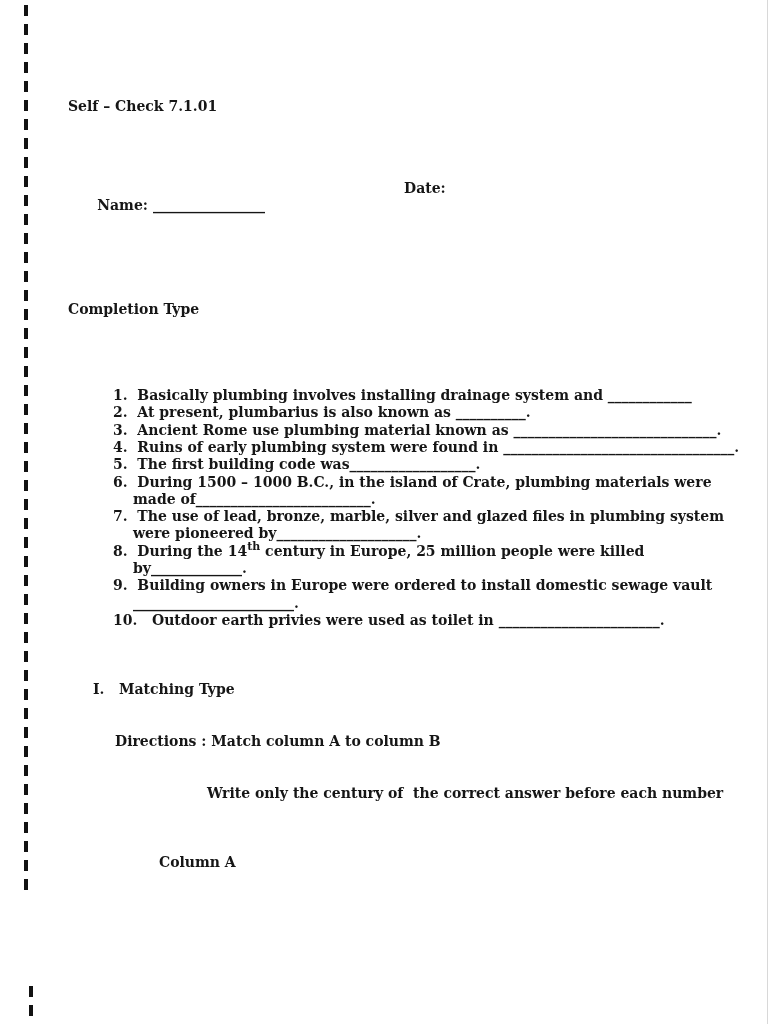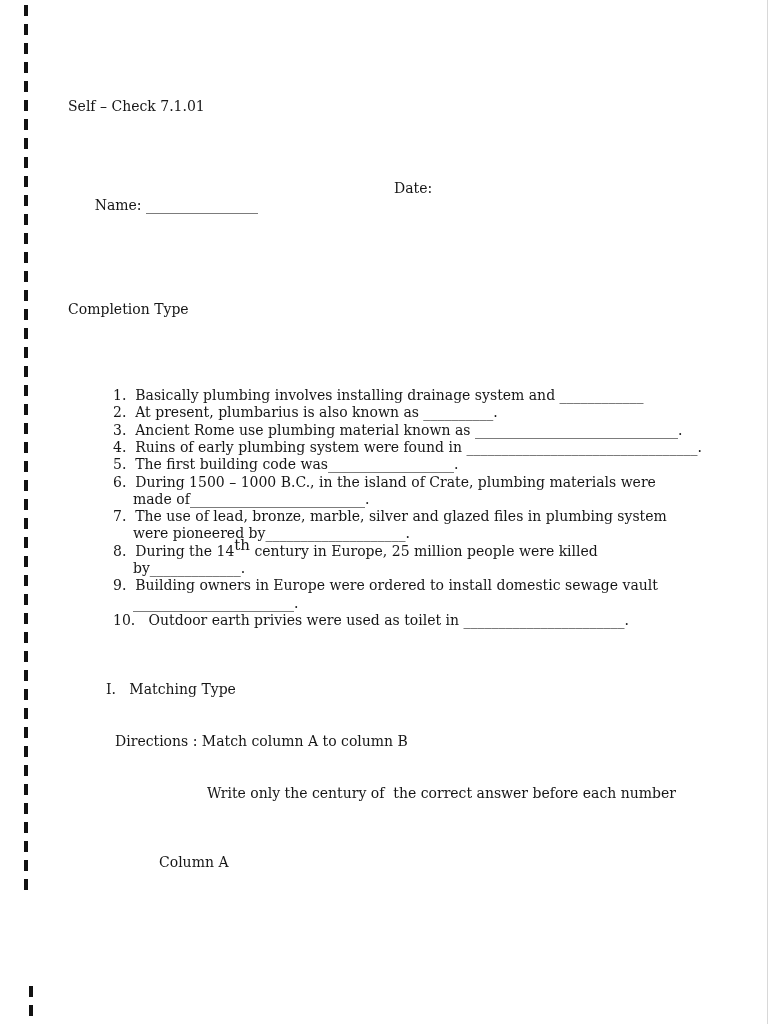--- a/index.html
+++ b/index.html
@@ -4,45 +4,45 @@
 <style>
   * { margin: 0; padding: 0; box-sizing: border-box; }
   html, body { background: #ffffff; }
   body {
     width: 768px; height: 1024px; overflow: hidden;
     font-family: "DejaVu Serif", "Liberation Serif", serif;
     font-size: 14px; color: #161616;
   }
   .page {
     position: relative; width: 768px; height: 1024px;
-    background: #ffffff; border-right: 1px solid #d8d8d8;
+    background: #ffffff; border-right: 1px solid #d8d8d8; font-weight: bold;
   }
   .edge-dashes {
     position: absolute; width: 4px;
     background: repeating-linear-gradient(to bottom, #121212 0 11px, transparent 11px 19px);
   }
   .edge-main { left: 24px; top: 5px; height: 893px; }
   .edge-bottom { left: 29px; top: 986px; height: 38px; }
   .content {
     position: absolute; left: 68px; top: 0; width: 676px;
     line-height: 17.3px; white-space: pre;
   }
   .title { margin-top: 63px; }
   .row { position: relative; }
   .name-row { margin-top: 13px; }
-  .date-pos1 { position: absolute; left: 326px; top: 0; }
+  .date-pos1 { position: absolute; left: 336px; top: 0; }
   .ind-directions { margin-left: 29px; }
   .list { }
   .completion { margin-top: 17px; margin-left: 45px; }
   .c-item .cont { padding-left: 20px; }
-  .matching-head { margin-left: 38px; }
+  .matching-head { margin-left: 25px; }
   .ind-mdir { margin-left: 47px; }
   .ind-mdir2 { margin-left: 139px; }
   .col-a { margin-top: 17px; margin-left: 91px; }
-  sup { font-size: 15px; line-height: 0; vertical-align: super; }
+  sup { font-size: 11px; line-height: 0; vertical-align: super; }
 </style>
 </head>
 <body>
 
 <div class="page">
   <div class="edge-dashes edge-main"></div>
   <div class="edge-dashes edge-bottom"></div>
 
   <div class="content">
     <div class="title">Self – Check 7.1.01</div>

